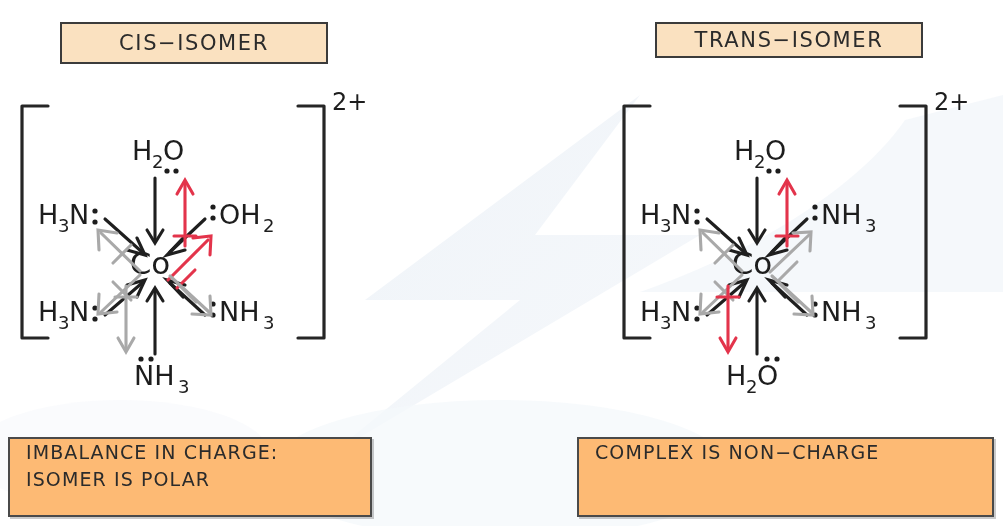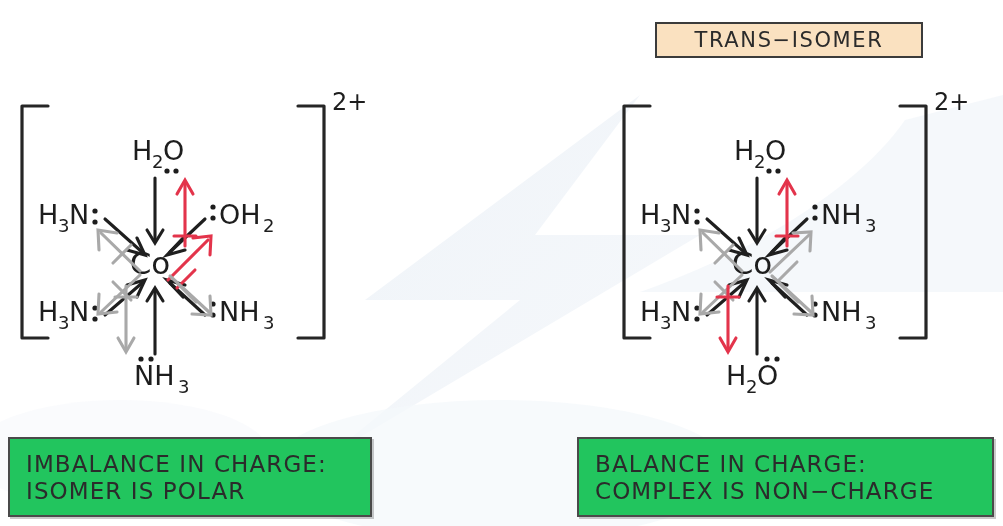--- a/index.html
+++ b/index.html
@@ -30,25 +30,25 @@
     font-family:"DejaVu Sans", sans-serif;
     font-weight:400;
   }
   #cis-title{left:60px;top:22px;width:268px;height:42px;}
   #trans-title{left:655px;top:22px;width:268px;height:36px;}
 
   
   .caption-box{
     position:absolute;
     border:2.5px solid #4a4a4a;
-    background:#22c55e;
+    background:#fdba74;
     box-sizing:border-box;
-    padding:12px 14px 9px 16px;
+    padding:0 14px 9px 16px;
     color:#2b2b2b;
-    font-size:23px;
+    font-size:19px;
     line-height:27px;
     letter-spacing:1.1px;
     font-family:"DejaVu Sans", sans-serif;
     box-shadow:2px 2px 0 rgba(80,80,80,.30);
   }
   #cis-caption{left:8px;top:437px;width:364px;height:80px;}
   #trans-caption{left:577px;top:437px;width:417px;height:80px;}
   .cap-line{display:block;white-space:nowrap;}
 
   
@@ -78,20 +78,23 @@
       </linearGradient>
     </defs>
     <path d="M640 95 L365 300 L520 300 L330 455 L700 235 L535 235 Z" fill="url(#wmg)" opacity="0.95"></path>
     <path d="M905 120 C860 185 760 250 640 292 L1003 292 L1003 95 Z" fill="#f2f6fa" opacity="0.8"></path>
     <ellipse cx="500" cy="470" rx="230" ry="70" fill="#f4f8fb" opacity="0.75"></ellipse>
     <ellipse cx="120" cy="455" rx="150" ry="55" fill="#f6f9fc" opacity="0.6"></ellipse>
   </svg>
 
   <div class="panel left">
 
+    <div class="title-box" id="cis-title">
+      <span>CIS−ISOMER</span>
+    </div>
 
     <svg class="diagram" viewBox="0 0 501 350">
 
       <path class="brk" d="M48 28 L22 28 L22 260 L48 260"></path>
       <path class="brk" d="M298 28 L324 28 L324 260 L298 260"></path>
       <text class="charge" x="332" y="32">2+</text>
 
       <g>
         <text class="lig" x="132" y="82">H</text>
         <text class="sub" x="152" y="90">2</text>
@@ -309,18 +312,17 @@
       </g>
 
       <g>
         <path class="dip-r" d="M226 208 L226 272"></path>
         <path class="dip-r" d="M218 260 L226 274 L234 260"></path>
         <path class="dip-r" d="M215 219 L237 219"></path>
       </g>
     </svg>
 
     <div class="caption-box" id="trans-caption" style="left:75px;">
-      <span class="cap-line">BALANCE IN CHARGE:</span>
       <span class="cap-line">COMPLEX IS NON−CHARGE</span>
     </div>
   </div>
 
 </div>
 
 </body></html>

